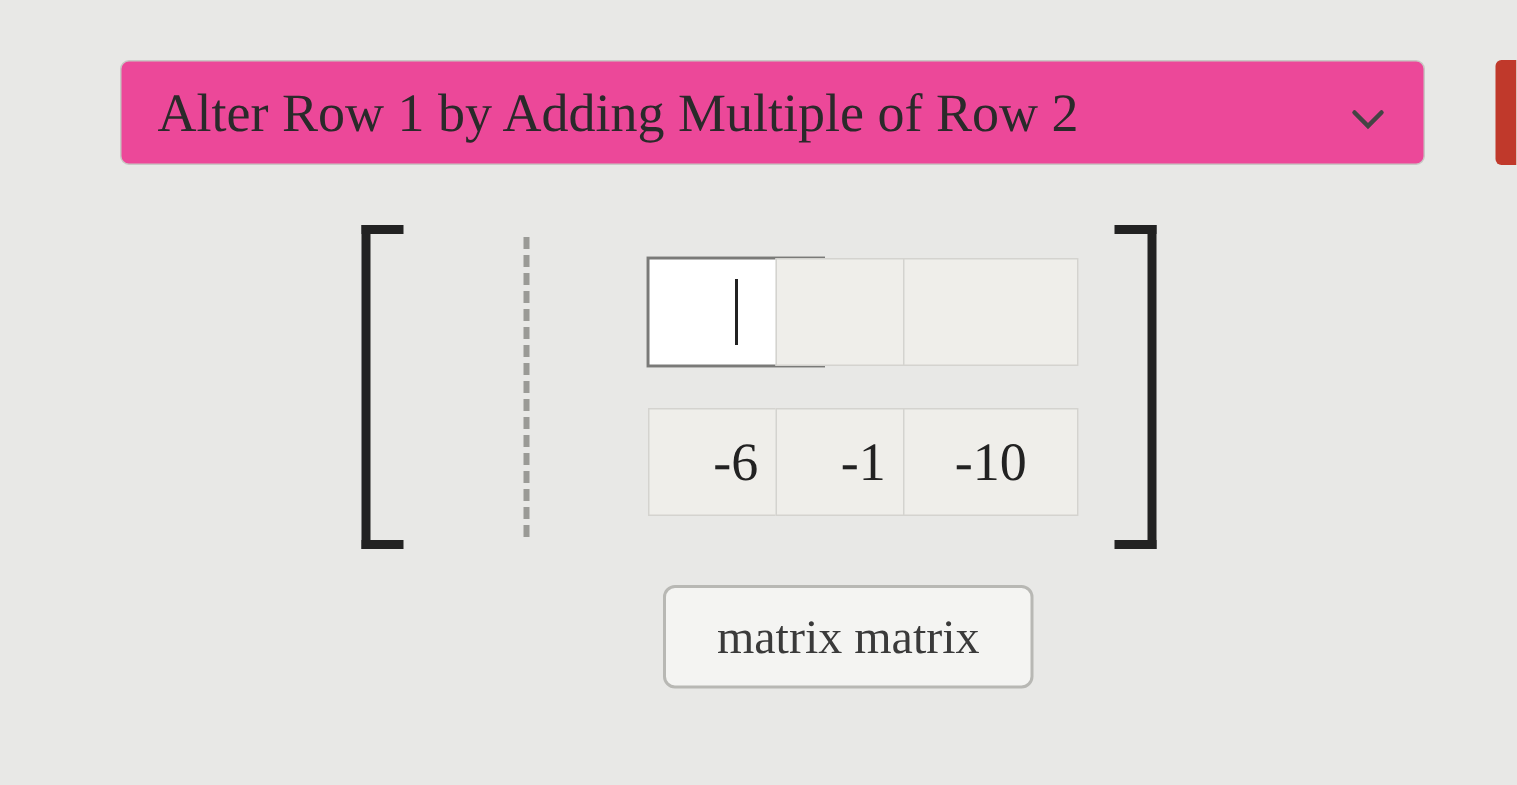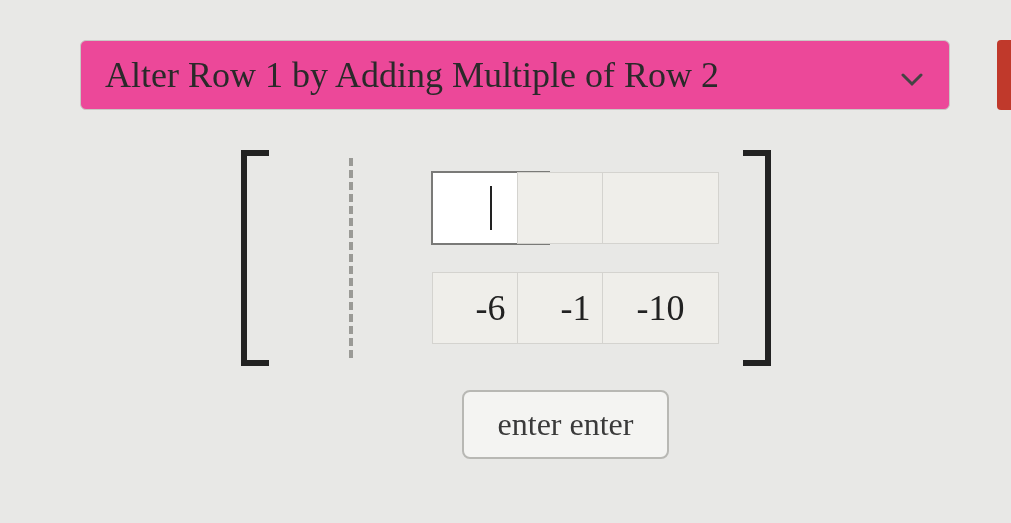--- a/index.html
+++ b/index.html
@@ -176,17 +176,17 @@
         <div class="cell">
           <span>-10</span>
         </div>
       </div>
       <div class="bracket right"></div>
     </div>
   </div>
 
   <div class="btn-wrap">
     <button class="enter-btn">
-      <span>enter enter</span>
+      <span>matrix matrix</span>
     </button>
   </div>
 
 </div>
 
 </body></html>

